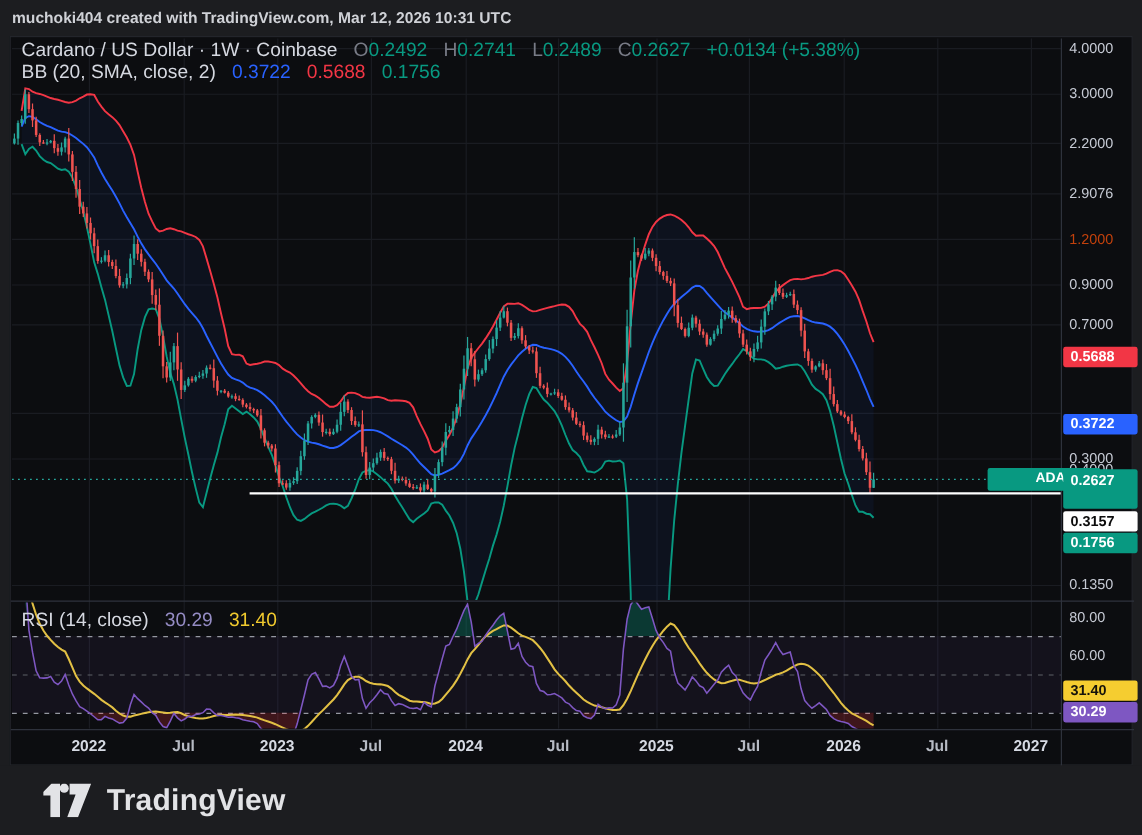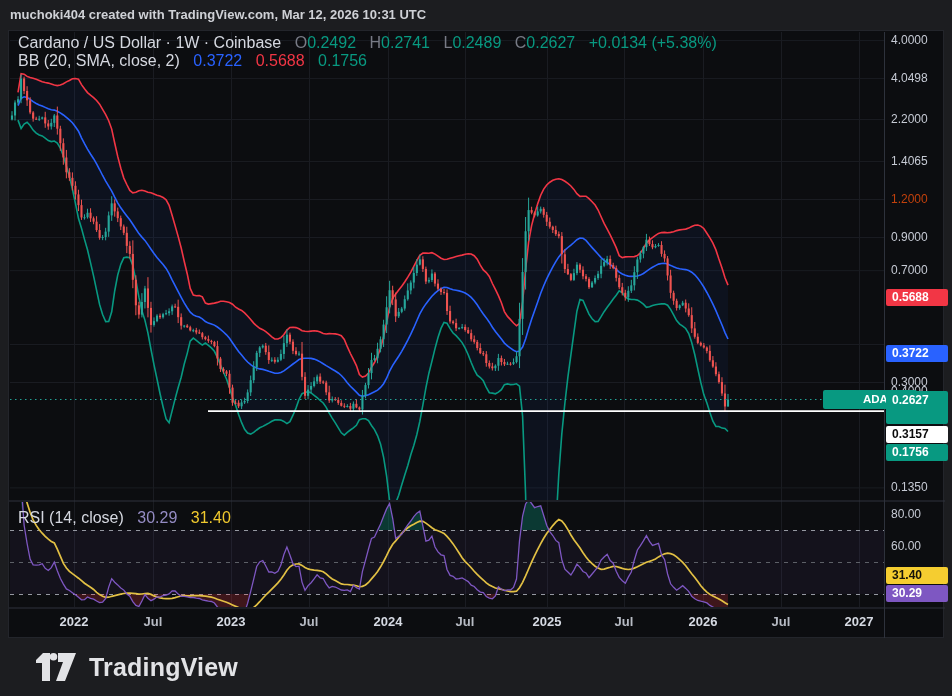--- a/index.html
+++ b/index.html
@@ -589,23 +589,23 @@
         <span>RSI (14, close)</span><span class="gap"></span>
         <span class="rsi-p" style="color: rgb(149, 140, 196);">30.29</span><span class="gap"></span>
         <span class="rsi-y" style="color: rgb(240, 201, 46);">31.40</span>
       </div>
 
       <div class="sym-badge" id="sym-badge" style="background: rgb(8, 153, 129); top: 389.026px; padding-left: 35px;">ADAUSD</div>
 
       <div class="hit" style="left:884px;top:31px;width:60px;height:575px;"></div>
       <div class="hit" style="left:9px;top:607px;width:874px;height:30px;"></div>
     <div class="pl" style="top: 31.0847px; color: rgb(198, 202, 212);">4.0000</div>
-        <div class="pl" style="top: 69.0588px; color: rgb(198, 202, 212);">4.0498</div>
+        <div class="pl" style="top: 69.0588px; color: rgb(198, 202, 212);">3.0000</div>
         <div class="pl" style="top: 109.999px; color: rgb(198, 202, 212);">2.2000</div>
-        <div class="pl" style="top: 152.035px; color: rgb(198, 202, 212);">1.4065</div>
+        <div class="pl" style="top: 152.035px; color: rgb(198, 202, 212);">2.9076</div>
         <div class="pl" style="top: 190.009px; color: #c2410c;">1.2000</div>
         <div class="pl" style="top: 227.983px; color: rgb(198, 202, 212);">0.9000</div>
         <div class="pl" style="top: 261.157px; color: rgb(198, 202, 212);">0.7000</div>
         <div class="pl" style="top: 335.026px; color: rgb(198, 202, 212); margin-top: 47px;">0.4000</div>
         <div class="pl" style="top: 373px; color: rgb(198, 202, 212);">0.3000</div>
         <div class="pl" style="top: 478.403px; color: rgb(198, 202, 212);">0.1350</div>
         <div class="pl" style="top: 505px; color: rgb(198, 202, 212);">80.00</div>
         <div class="pl" style="top: 537px; color: rgb(198, 202, 212);">60.00</div>
         <div class="ax-badge" style="background: rgb(242, 54, 69); color: rgb(255, 255, 255); top: 288.053px;">0.5688</div>
         <div class="ax-badge" style="background: rgb(41, 98, 255); color: rgb(255, 255, 255); top: 344.034px;">0.3722</div>

